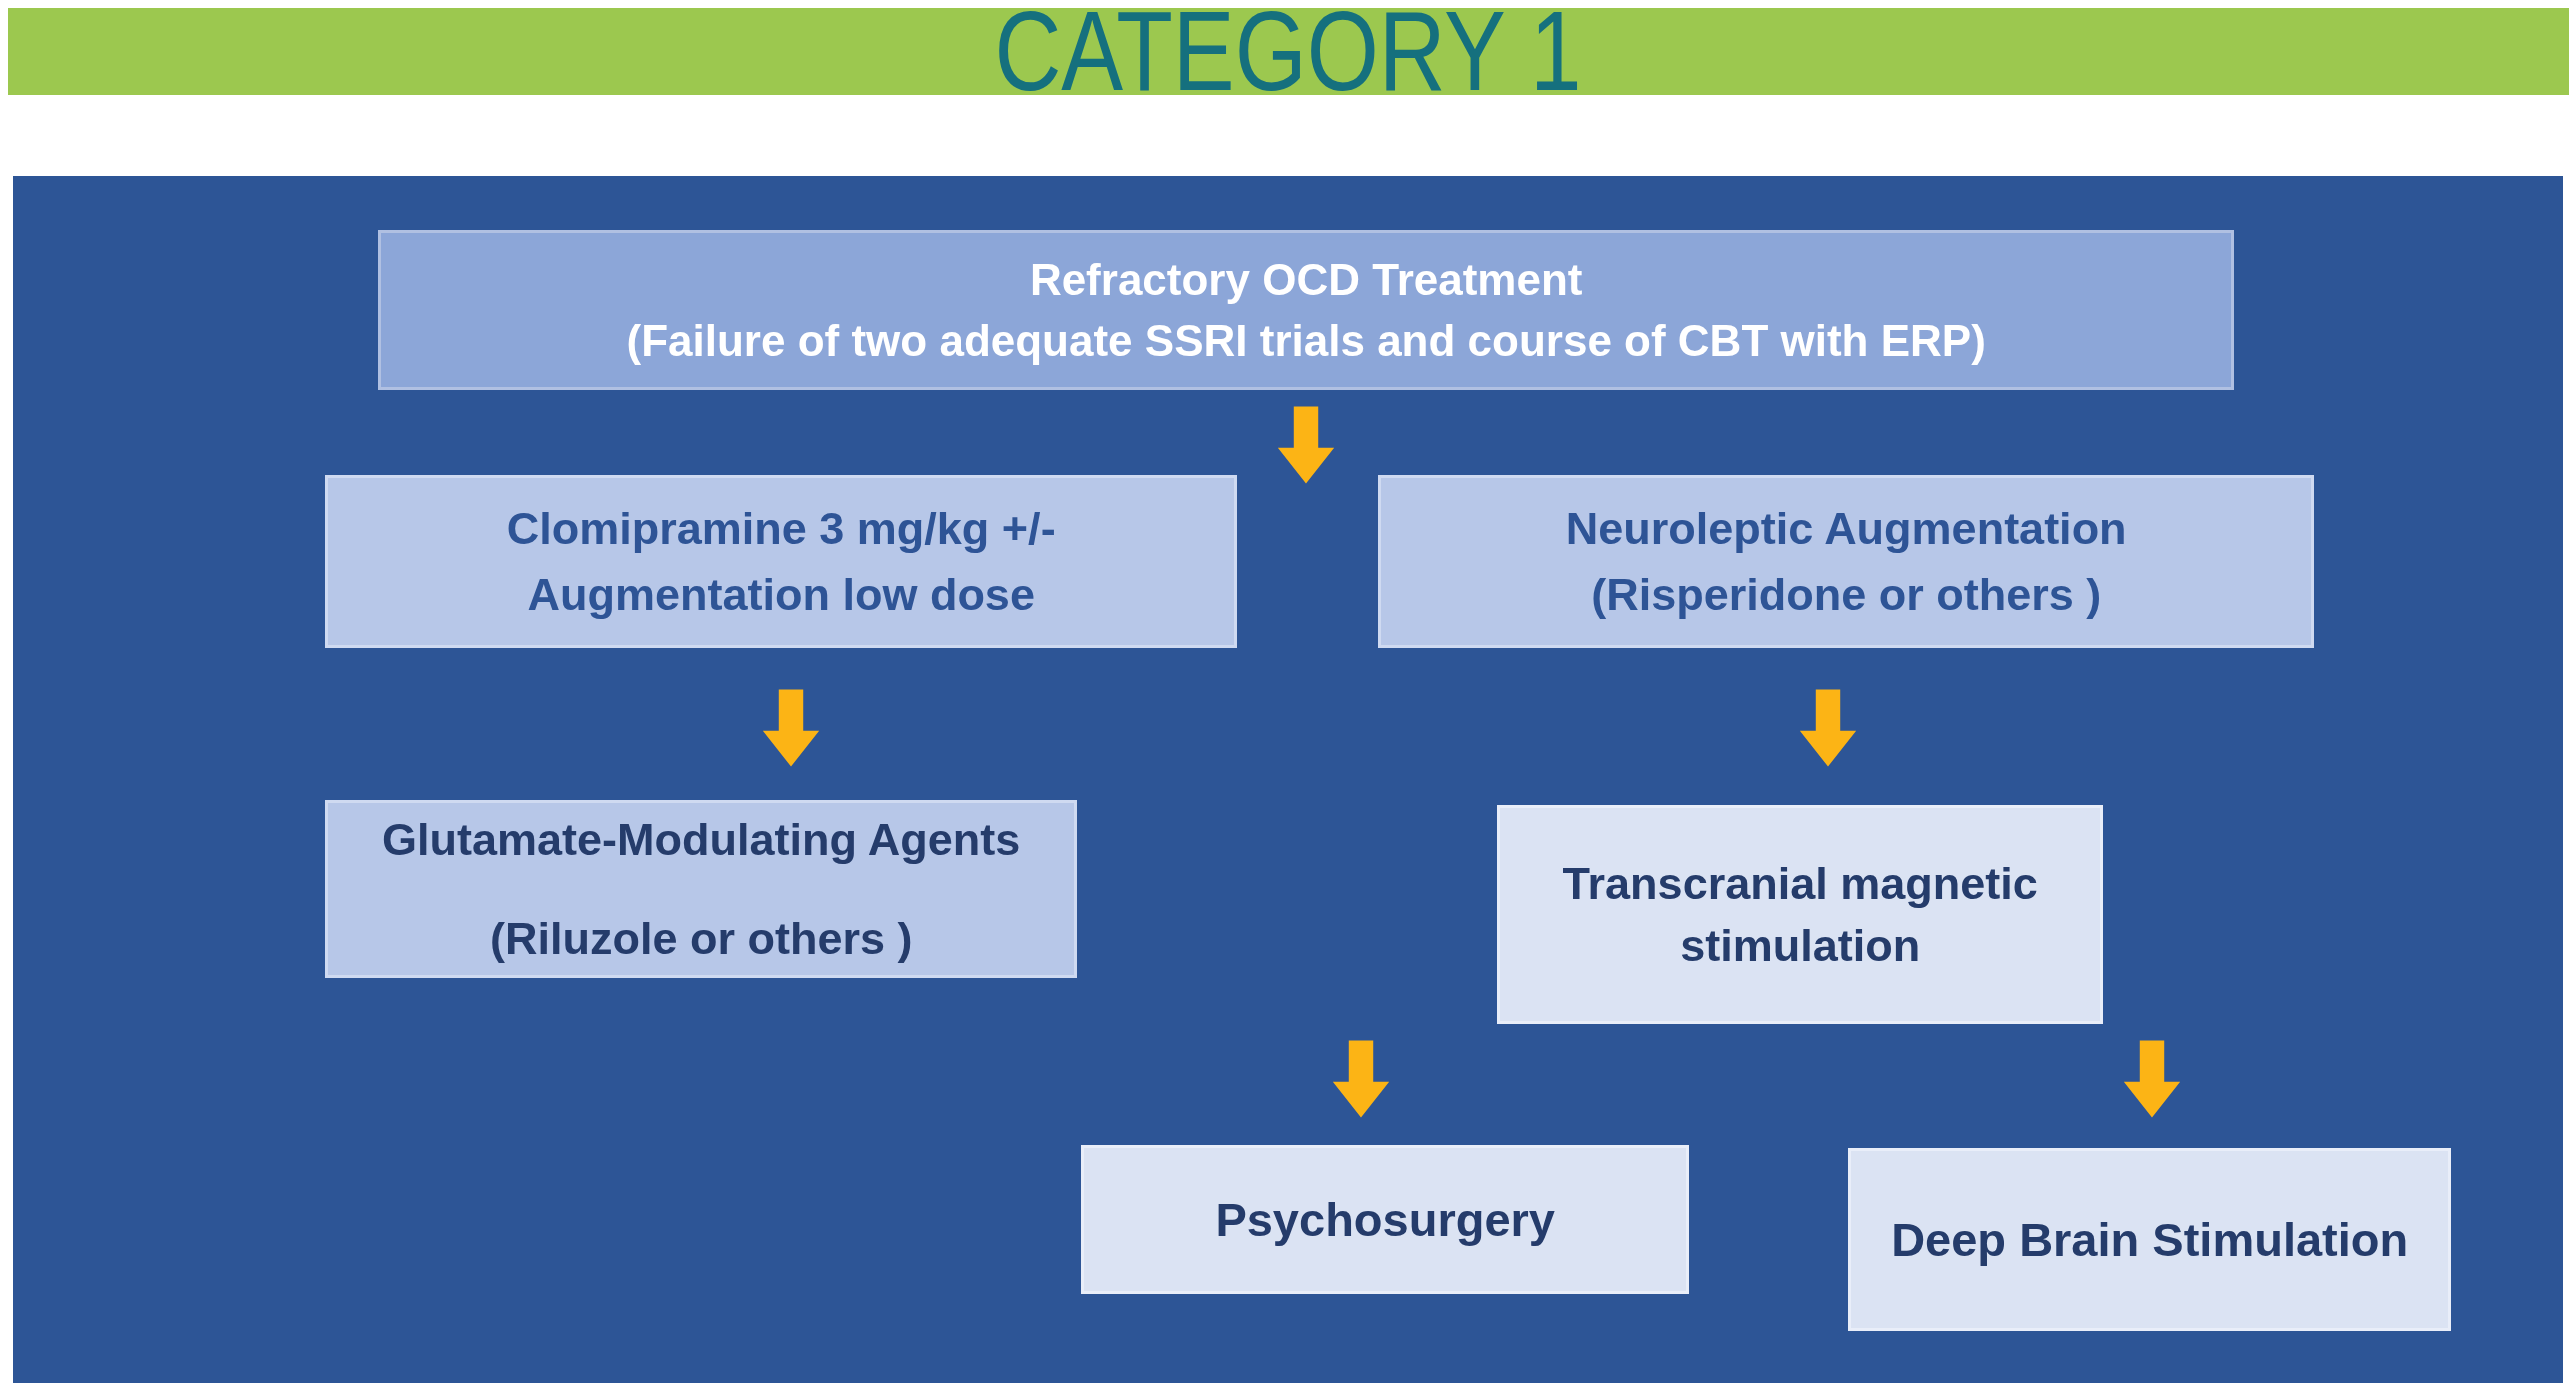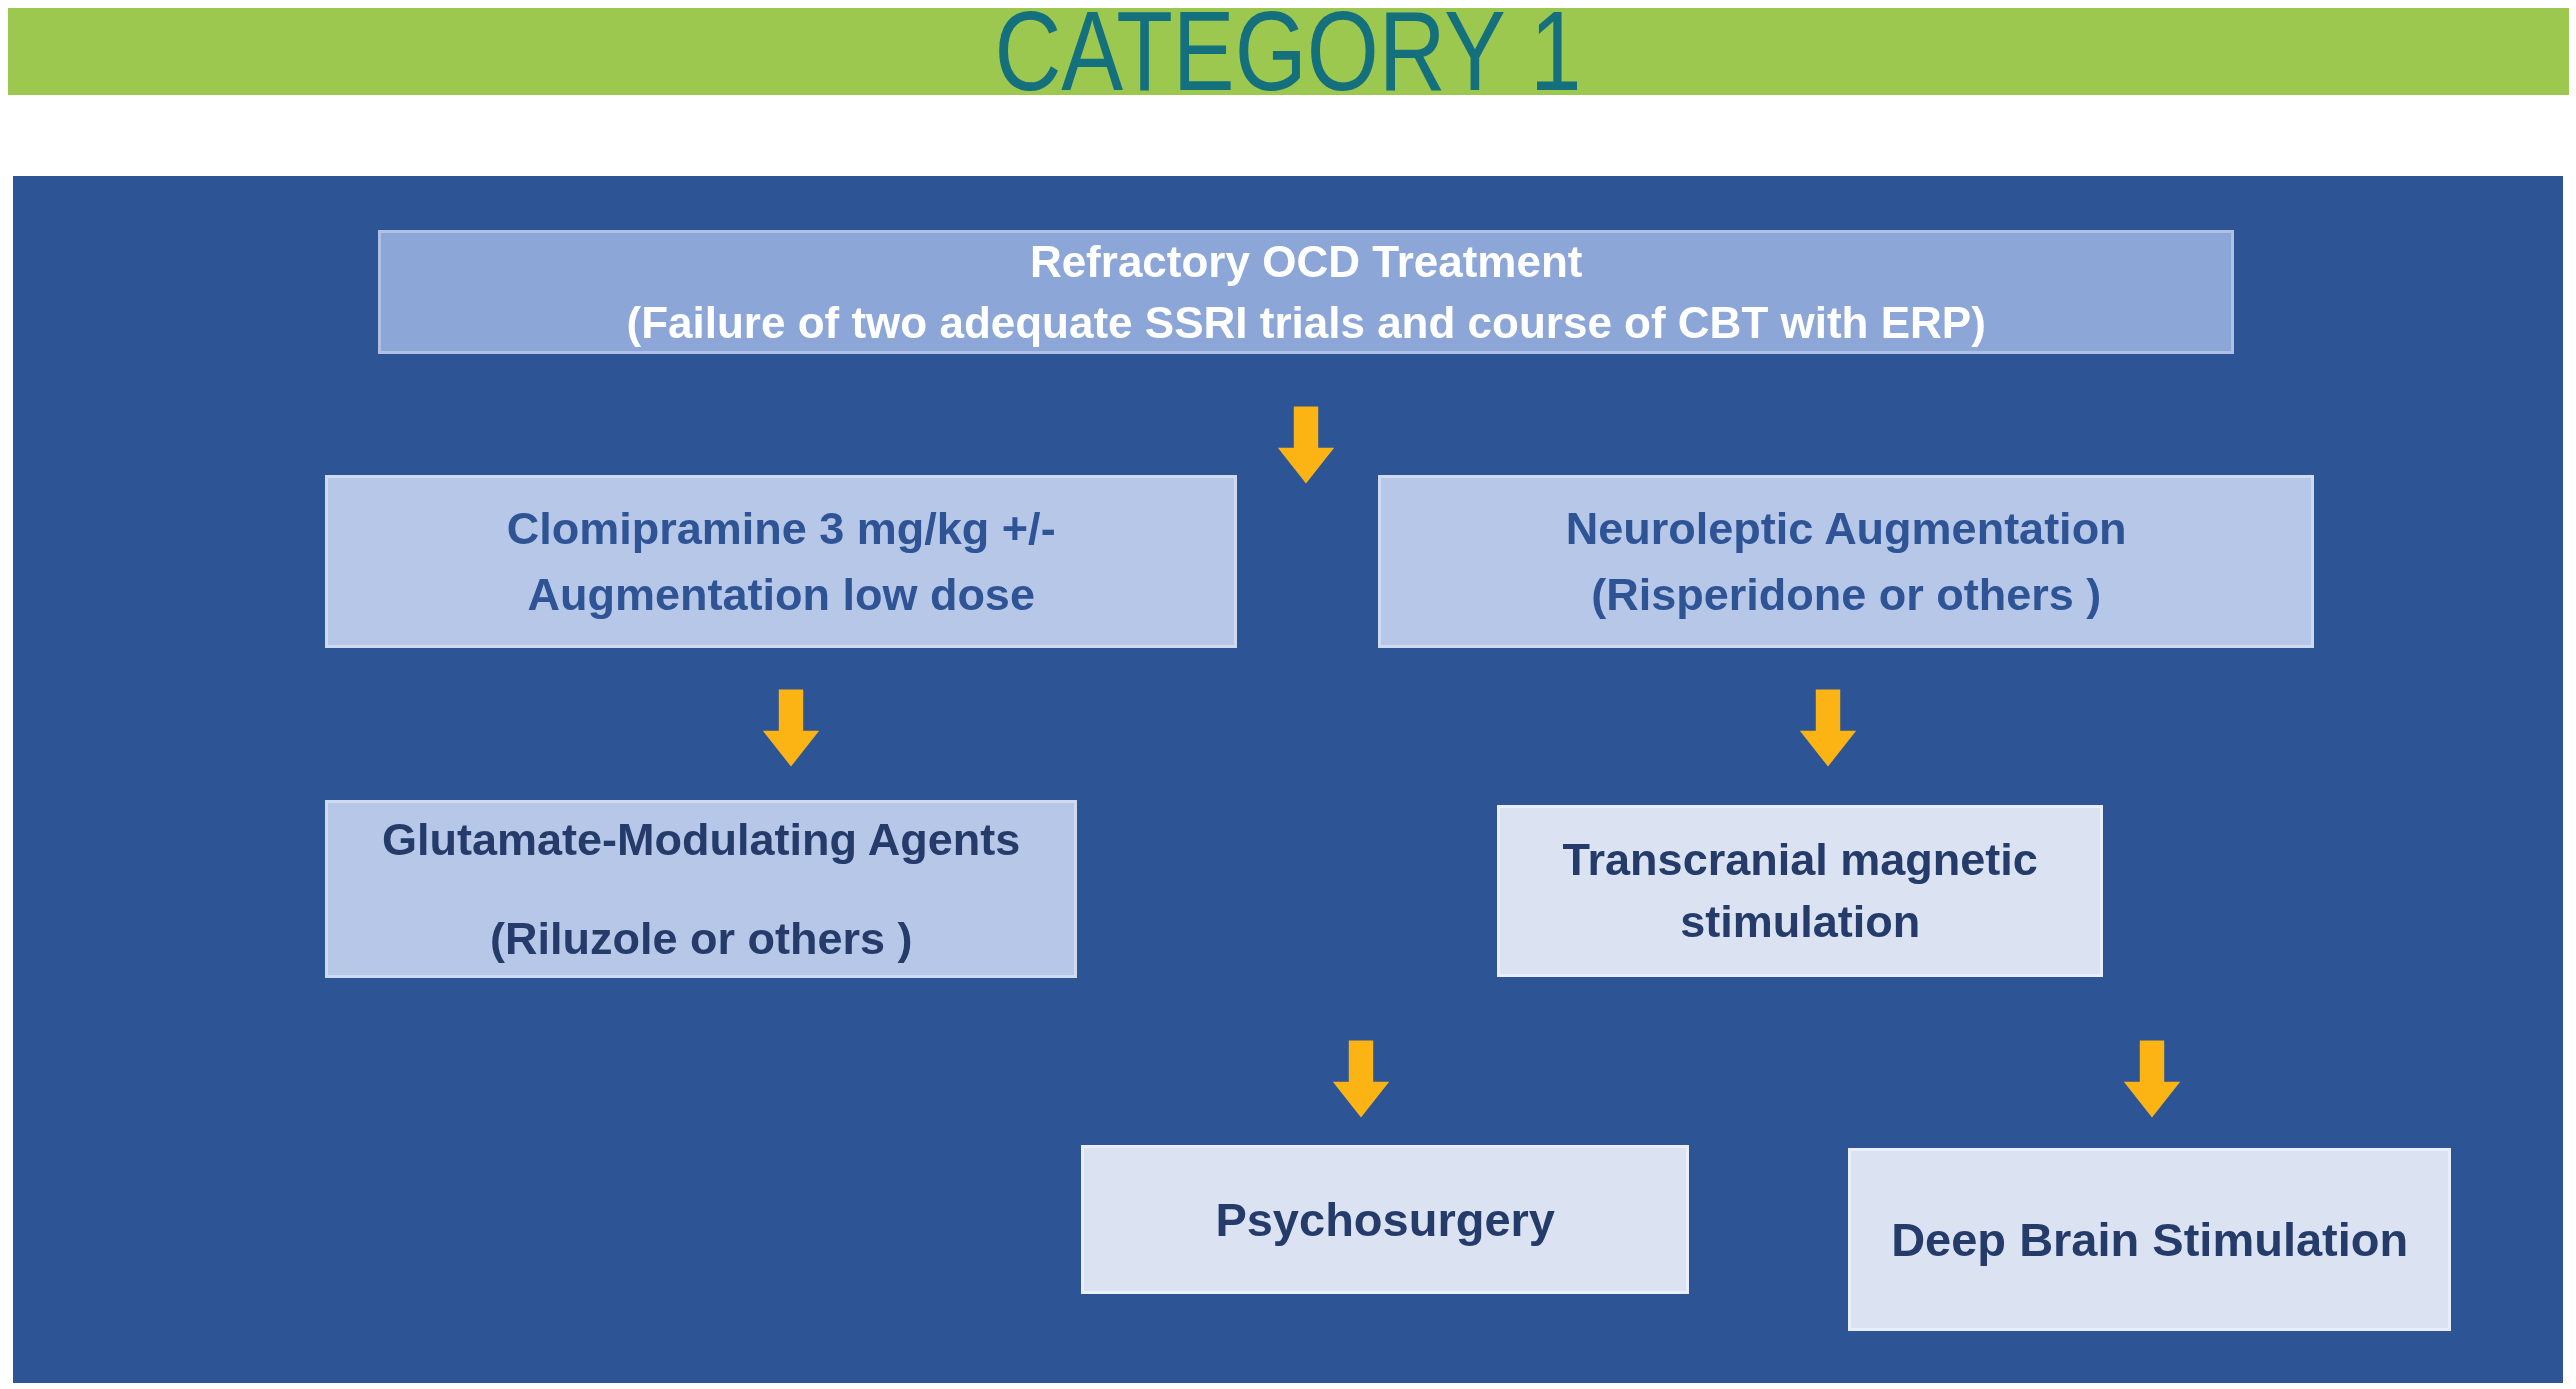--- a/index.html
+++ b/index.html
@@ -29,36 +29,36 @@
     position:absolute;left:13.2px;top:176px;width:2550px;height:1207px;
     background:var(--panel_bg);
   }
   .node{
     position:absolute;display:flex;flex-direction:column;
     align-items:center;justify-content:center;
     text-align:center;font-weight:bold;
   }
   .node span{display:block;}
   .node-root{
-    left:365px;top:54px;width:1856px;height:124px;
+    left:365px;top:54px;width:1856px;height:160px;
     background:var(--node_medium_fill);border:3.8px solid var(--node_medium_border);
     color:var(--text_white);font-size:44px;line-height:61px;text-align:center;
   }
   .node-light{
     background:var(--node_light_fill);border:3.8px solid var(--node_light_border);
     font-size:45px;line-height:66px;
   }
   .node-clomipramine{left:312px;top:299px;width:912px;height:173px;color:var(--text_medium_blue);}
   .node-neuroleptic{left:1365px;top:299px;width:936px;height:173px;color:var(--text_medium_blue);}
   .node-glutamate{left:312px;top:624px;width:752px;height:178px;color:var(--text_navy);gap:33px;}
   .node-lighter{
     background:var(--node_lighter_fill);border:3.8px solid var(--node_lighter_border);
     color:var(--text_navy);
   }
-  .node-tms{left:1484px;top:629px;width:606px;height:172px;font-size:45px;line-height:62px;}
+  .node-tms{left:1484px;top:629px;width:606px;height:219px;font-size:45px;line-height:62px;}
   .node-psychosurgery{left:1068px;top:969px;width:608px;height:149px;font-size:47px;}
   .node-dbs{left:1835px;top:972px;width:603px;height:183px;font-size:47px;}
   .arrow{position:absolute;width:62px;height:78px;}
   .arrow svg{display:block;width:100%;height:100%;}
   .arrow-1{left:1262px;top:230px;}
   .arrow-2{left:747px;top:513px;}
   .arrow-3{left:1784px;top:513px;}
   .arrow-4{left:1317px;top:864px;}
   .arrow-5{left:2108px;top:864px;}
 </style>

